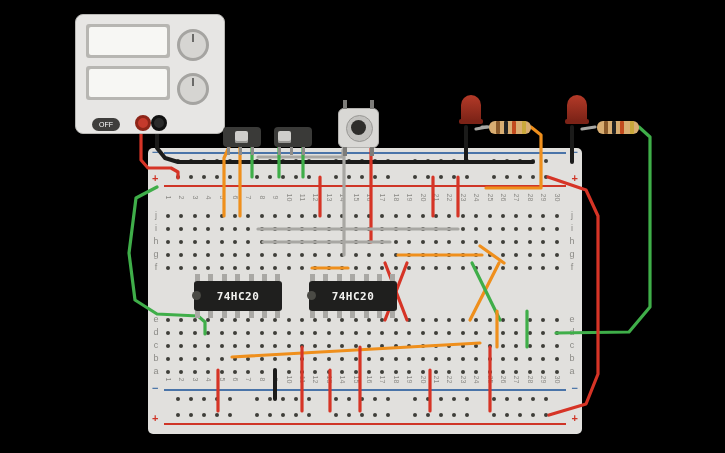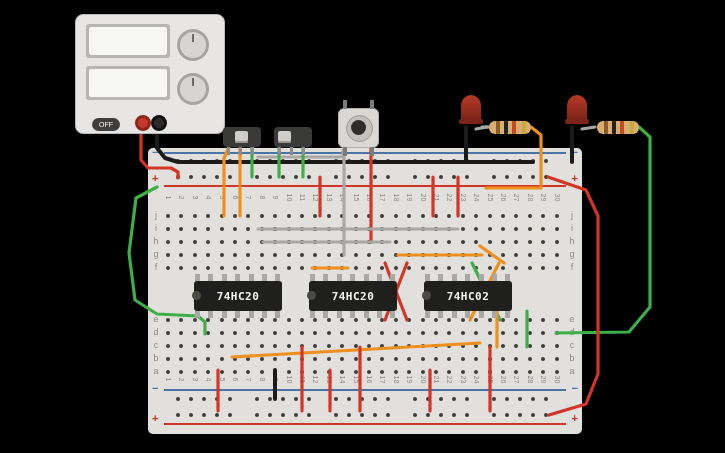--- a/index.html
+++ b/index.html
@@ -717,32 +717,14 @@
       <div class="ic-pin" style="left: 27.8px; top: 30px;"></div>
       <div class="ic-pin" style="left: 41.2px; top: -7px;"></div>
       <div class="ic-pin" style="left: 41.2px; top: 30px;"></div>
       <div class="ic-pin" style="left: 54.6px; top: -7px;"></div>
       <div class="ic-pin" style="left: 54.6px; top: 30px;"></div>
       <div class="ic-pin" style="left: 68px; top: -7px;"></div>
       <div class="ic-pin" style="left: 68px; top: 30px;"></div>
       <div class="ic-pin" style="left: 81.4px; top: -7px;"></div>
       <div class="ic-pin" style="left: 81.4px; top: 30px;"></div>
     </div>
-  <div class="ic ic-3">
-    <div class="ic-notch"></div>
-    <span class="ic-label">74HC02</span>
-  <div class="ic-pin" style="left: 1px; top: -7px;"></div>
-      <div class="ic-pin" style="left: 1px; top: 30px;"></div>
-      <div class="ic-pin" style="left: 14.4px; top: -7px;"></div>
-      <div class="ic-pin" style="left: 14.4px; top: 30px;"></div>
-      <div class="ic-pin" style="left: 27.8px; top: -7px;"></div>
-      <div class="ic-pin" style="left: 27.8px; top: 30px;"></div>
-      <div class="ic-pin" style="left: 41.2px; top: -7px;"></div>
-      <div class="ic-pin" style="left: 41.2px; top: 30px;"></div>
-      <div class="ic-pin" style="left: 54.6px; top: -7px;"></div>
-      <div class="ic-pin" style="left: 54.6px; top: 30px;"></div>
-      <div class="ic-pin" style="left: 68px; top: -7px;"></div>
-      <div class="ic-pin" style="left: 68px; top: 30px;"></div>
-      <div class="ic-pin" style="left: 81.4px; top: -7px;"></div>
-      <div class="ic-pin" style="left: 81.4px; top: 30px;"></div>
-    </div>
 
 </div>
 
 </body></html>

